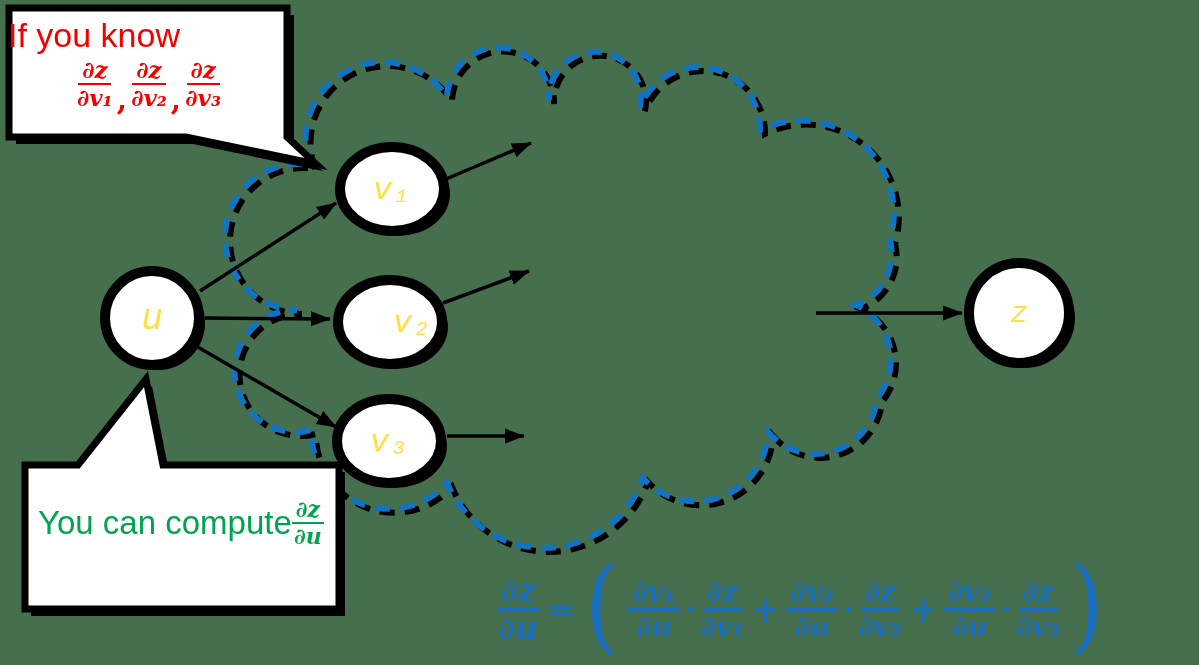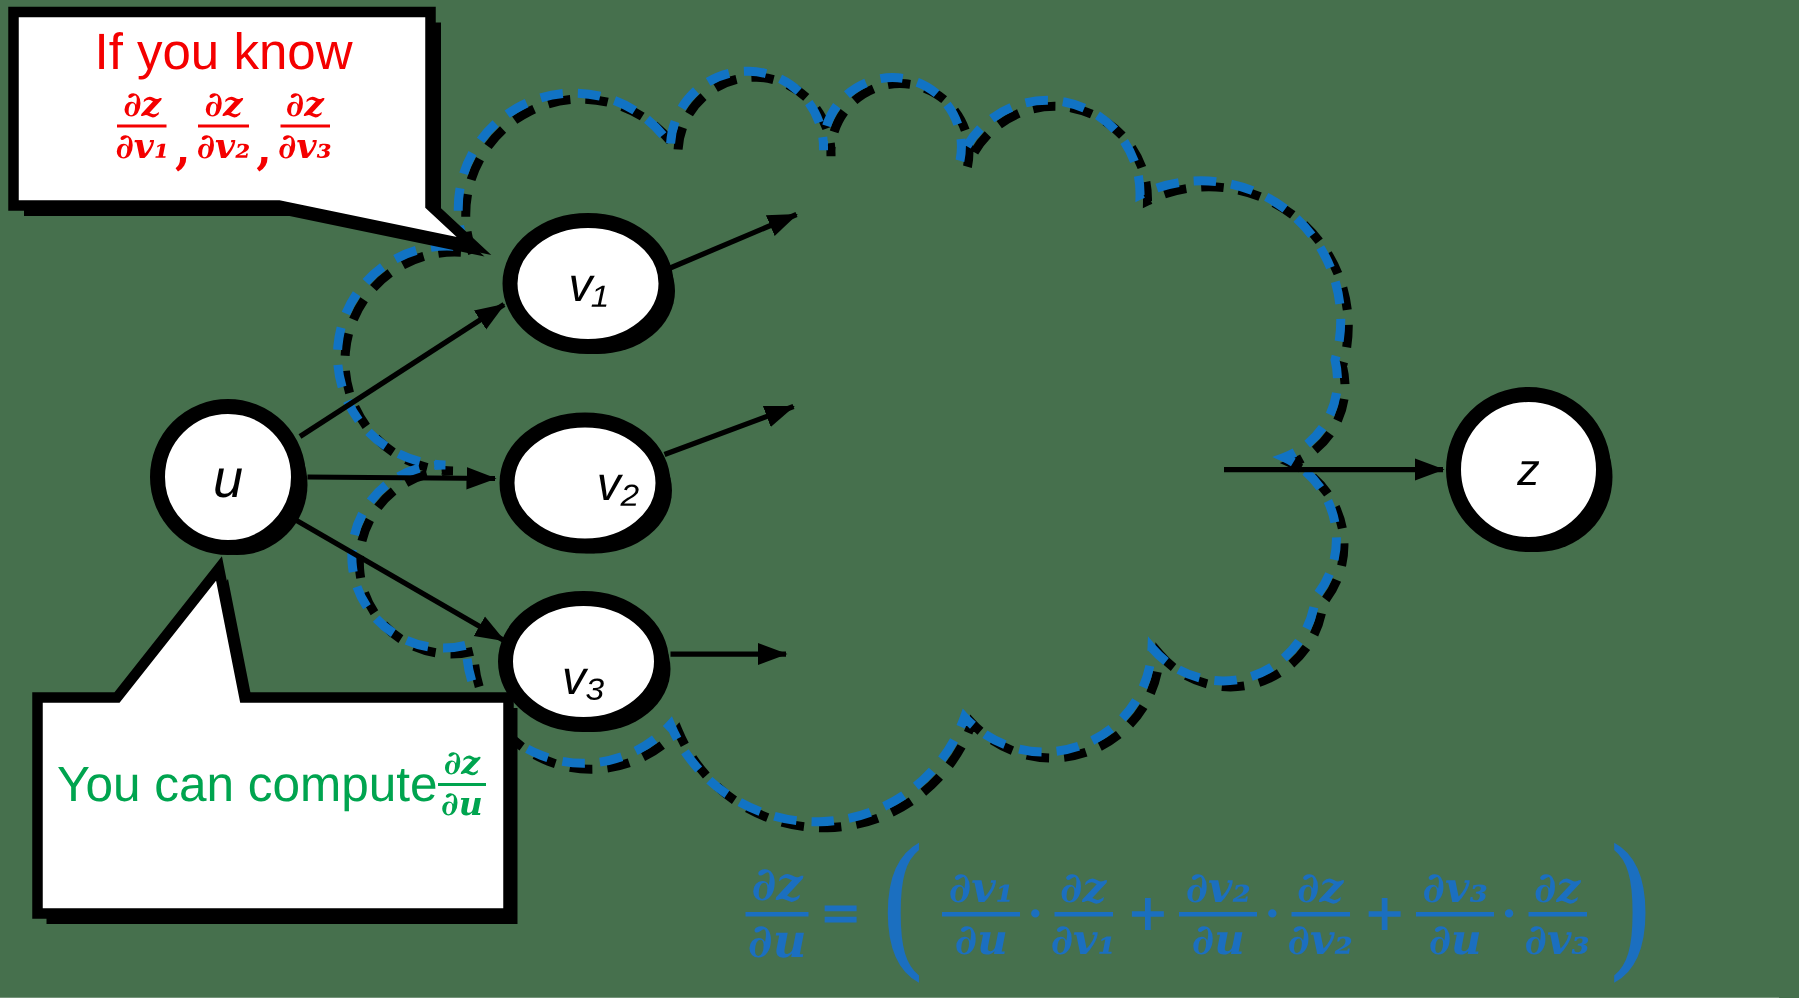--- a/index.html
+++ b/index.html
@@ -10,43 +10,43 @@
   }
   .layer{position:absolute;left:0;top:0;}
   .txt{position:absolute;z-index:5;}
   
   .frac{display:inline-flex;flex-direction:column;align-items:center;
         line-height:1.06;font-family:"DejaVu Serif",serif;font-style:italic;}
   .frac .num{border-bottom:3px solid currentColor;padding:0 4px 1px;}
   .frac .den{padding-top:1px;}
   
   .bubble-top-title{
-    left:8px;top:16px;width:282px;text-align:center;
+    left:8px;top:16px;width:282px;
     font-size:34px;color:#F40000;
   }
   .bubble-top-fracs{
     left:8px;top:58px;width:282px;display:flex;justify-content:center;
     align-items:flex-start;gap:1px;color:#F40000;font-weight:700;font-size:23px;
   }
   .bubble-top-fracs .frac .num{border-bottom-width:2.5px;}
   .comma{font-family:"DejaVu Serif",serif;font-size:30px;align-self:flex-end;
          transform:translateY(6px);margin:0 3px;}
   
   .bubble-bottom-row{
     left:28px;top:498px;width:306px;display:flex;align-items:center;
     justify-content:center;color:#00A44F;
   }
   .bubble-bottom-text{font-size:33px;}
   .bubble-bottom-row .frac{font-size:22px;font-weight:700;}
   .bubble-bottom-row .frac .num{border-bottom-width:2px;}
   
   .node-label{
     position:absolute;z-index:6;transform:translate(-50%,-50%);
-    font-family:Liberation Sans, sans-serif;font-style:italic;
-    color:#000000;font-size:32px;
+    font-family:Liberation Mono, monospace;font-style:italic;
+    color:#fde047;font-size:32px;
   }
   
   .formula{
     left:497px;top:556px;width:700px;height:106px;display:flex;
     align-items:center;gap:7px;color:#1B6FC0;
     font-family:"DejaVu Serif",serif;font-style:italic;font-weight:700;
   }
   .formula .frac{font-size:28px;}
   .formula .frac.lhs{font-size:31px;}
   .formula .op{font-size:34px;font-style:normal;}
@@ -94,21 +94,21 @@
     <circle cx="152" cy="318" r="47" fill="#FFFFFF" stroke="#000000" stroke-width="10"></circle>
     <ellipse cx="392" cy="189" rx="52" ry="42" fill="#FFFFFF" stroke="#000000" stroke-width="10"></ellipse>
     <ellipse cx="390" cy="322" rx="52" ry="42" fill="#FFFFFF" stroke="#000000" stroke-width="10"></ellipse>
     <ellipse cx="389" cy="441" rx="52" ry="42" fill="#FFFFFF" stroke="#000000" stroke-width="10"></ellipse>
     <circle cx="1019" cy="313" r="50" fill="#FFFFFF" stroke="#000000" stroke-width="10"></circle>
   </svg>
 
   <div class="node-label" style="left:152px;top:319px;font-size:36px">u</div>
   <div class="node-label" style="left:392px;top:190px">v₁</div>
   <div class="node-label" style="left:412px;top:323px">v₂</div>
-  <div class="node-label" style="left:389px;top:452px">v₃</div>
+  <div class="node-label" style="left:389px;top:442px">v₃</div>
   <div class="node-label" style="left:1019px;top:314px;font-size:30px">z</div>
 
   <div class="txt bubble-top-title">If you know</div>
   <div class="txt bubble-top-fracs">
     <span class="frac">
       <span class="num">∂z</span>
       <span class="den">∂v₁</span>
     </span>
     <span class="comma">,</span>
     <span class="frac">

